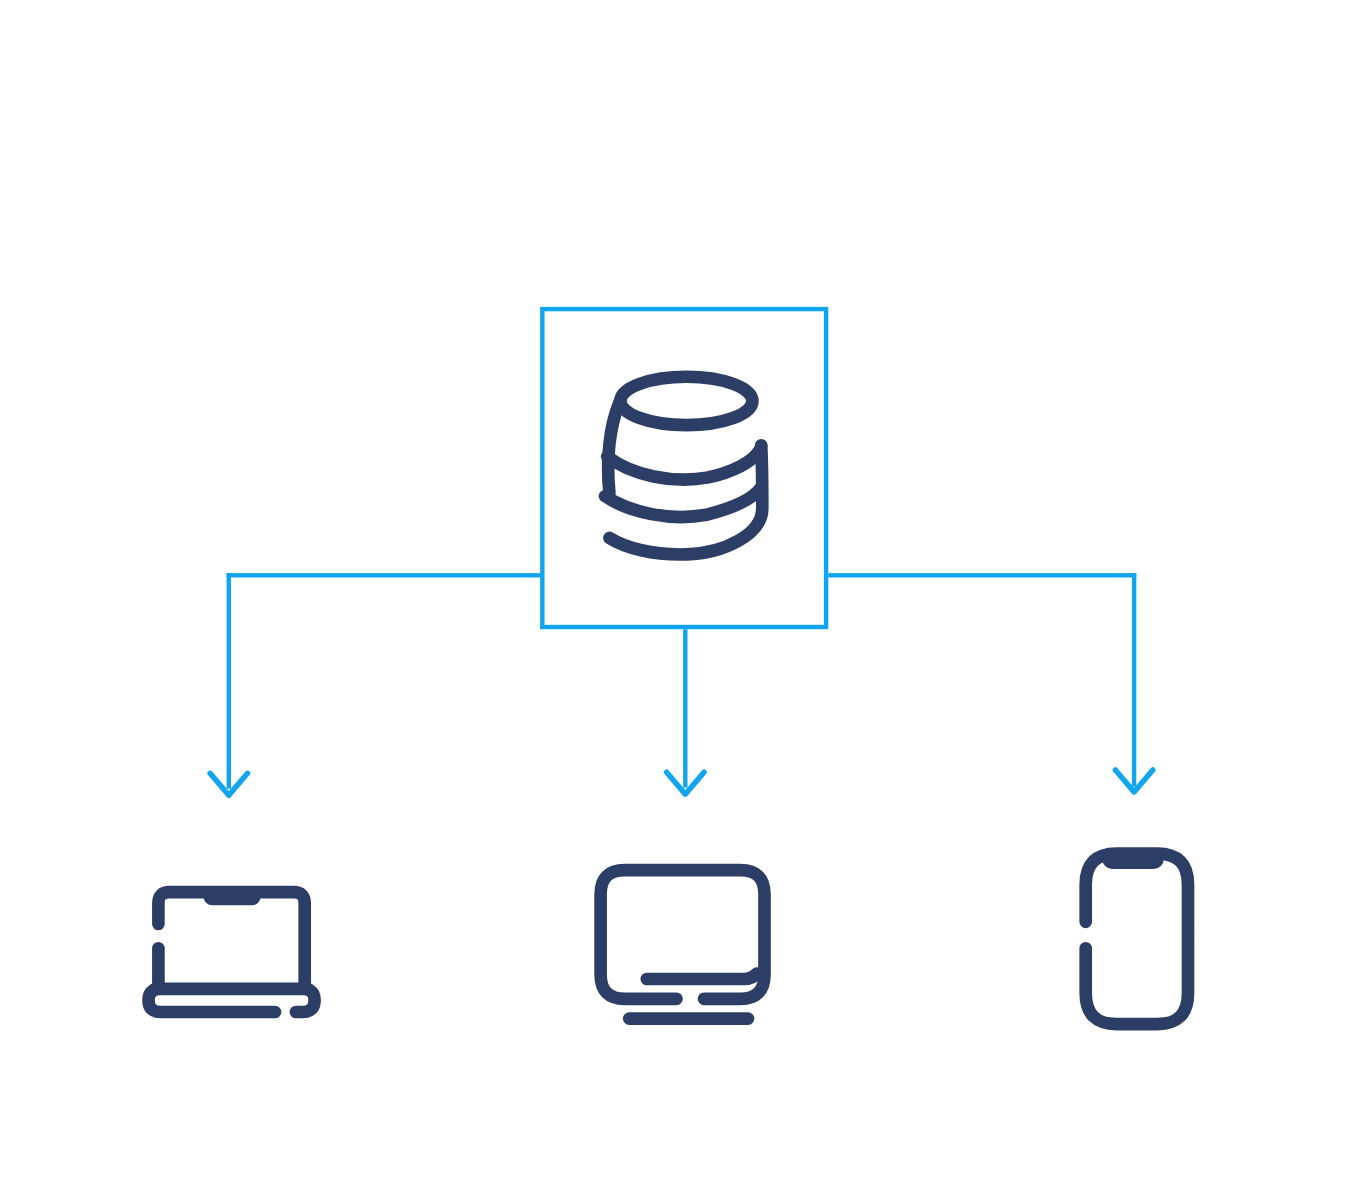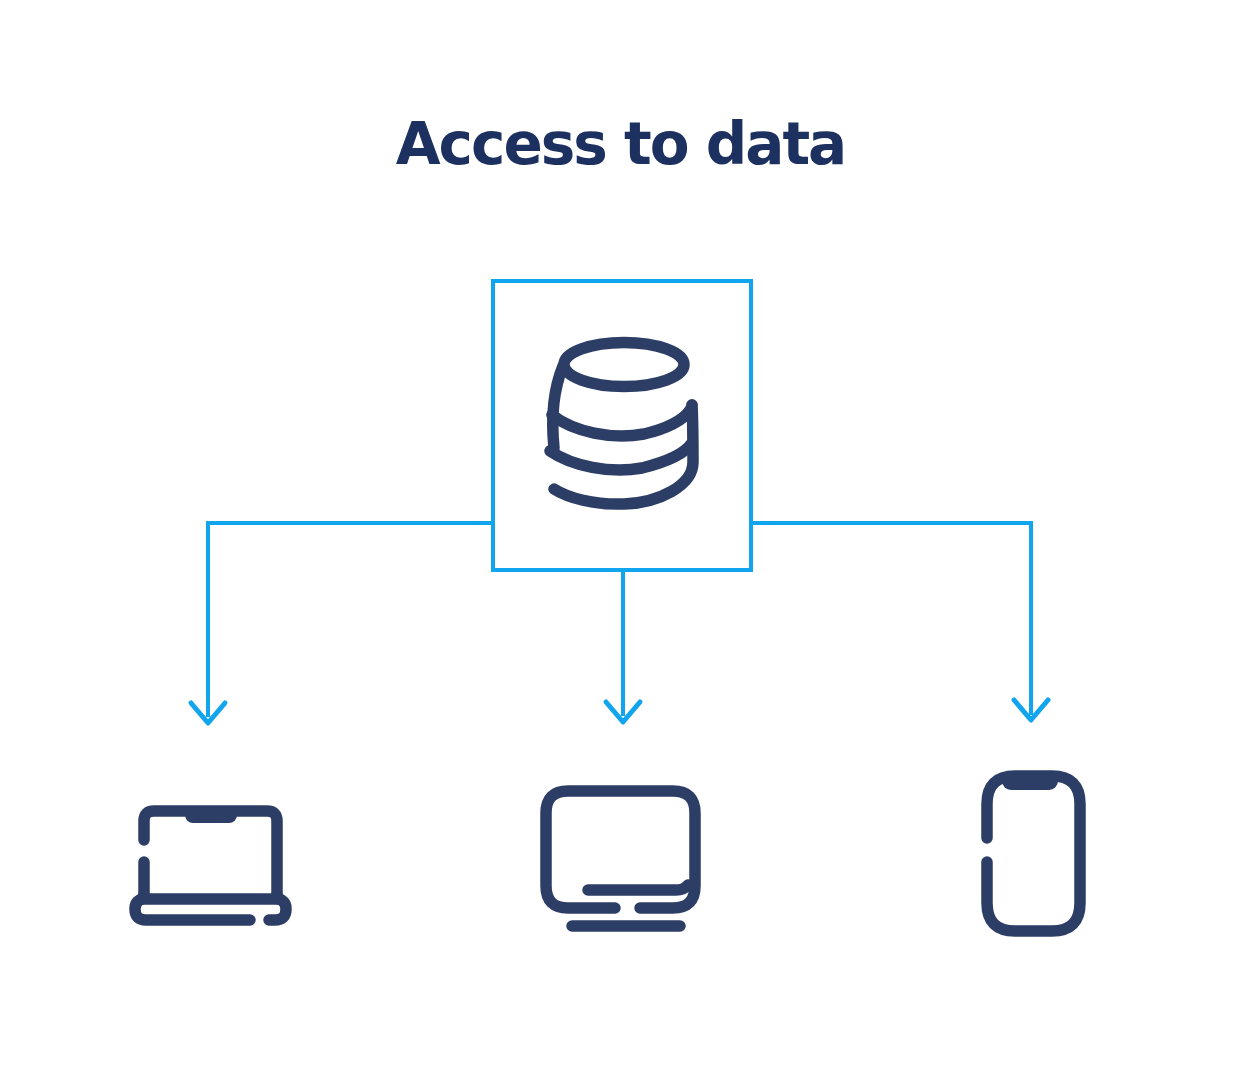--- a/index.html
+++ b/index.html
@@ -52,21 +52,20 @@
     fill:none;stroke:currentColor;stroke-width:5;
     stroke-linecap:round;stroke-linejoin:round;
   }
   .device{position:absolute;}
 </style>
 </head>
 <body>
 
 <div class="canvas">
 
-  <h1 class="title">Access to data</h1>
 
   <div class="connector" style="left:206px;top:521px;width:289px;height:4px;"></div>
   <div class="connector" style="left:749px;top:521px;width:284px;height:4px;"></div>
   <div class="connector" style="left:206px;top:521px;width:4px;height:196px;"></div>
   <div class="connector" style="left:621px;top:568px;width:4px;height:148px;"></div>
   <div class="connector" style="left:1029px;top:521px;width:4px;height:194px;"></div>
 
   <svg class="arrowhead" style="left:188px;top:700px;" width="40" height="26" viewBox="0 0 40 26">
     <polyline points="3,3 20,23 37,3"></polyline>
   </svg>

